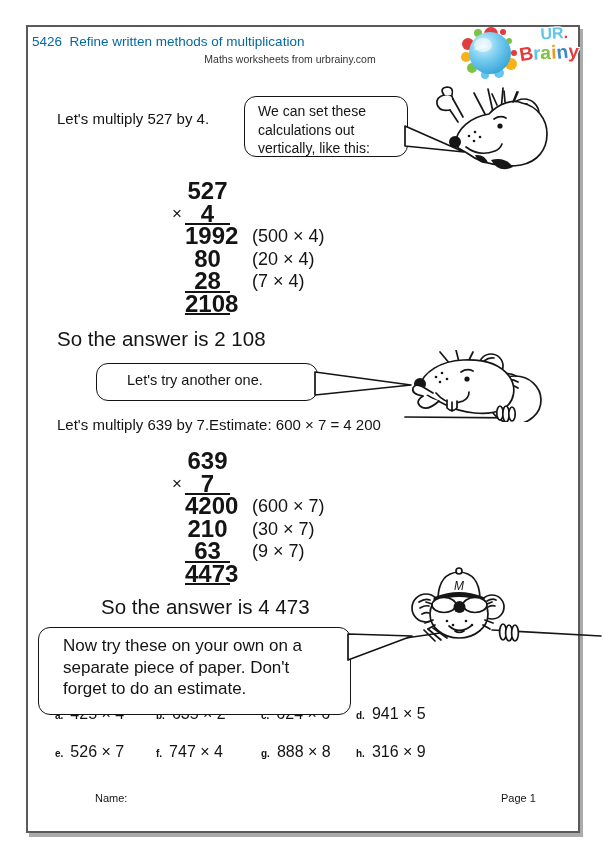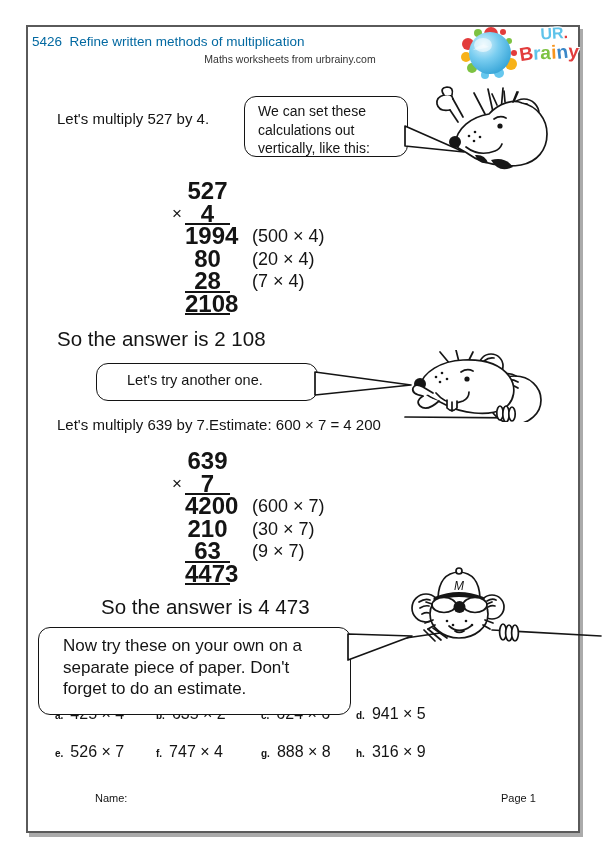--- a/index.html
+++ b/index.html
@@ -126,21 +126,21 @@
     <div class="crow">
         <span class="ctimes"></span>
         <span class="cnum">527</span>
       </div>
     <div class="crow">
         <span class="ctimes">×</span>
         <span class="cnum u">4</span>
       </div>
     <div class="crow">
         <span class="ctimes"></span>
-        <span class="cnum">1994</span>
+        <span class="cnum">1992</span>
         <span class="cnote">(500 × 4)</span>
       </div>
     <div class="crow">
         <span class="ctimes"></span>
         <span class="cnum">80</span>
         <span class="cnote">(20 × 4)</span>
       </div>
     <div class="crow">
         <span class="ctimes"></span>
         <span class="cnum u">28</span>

